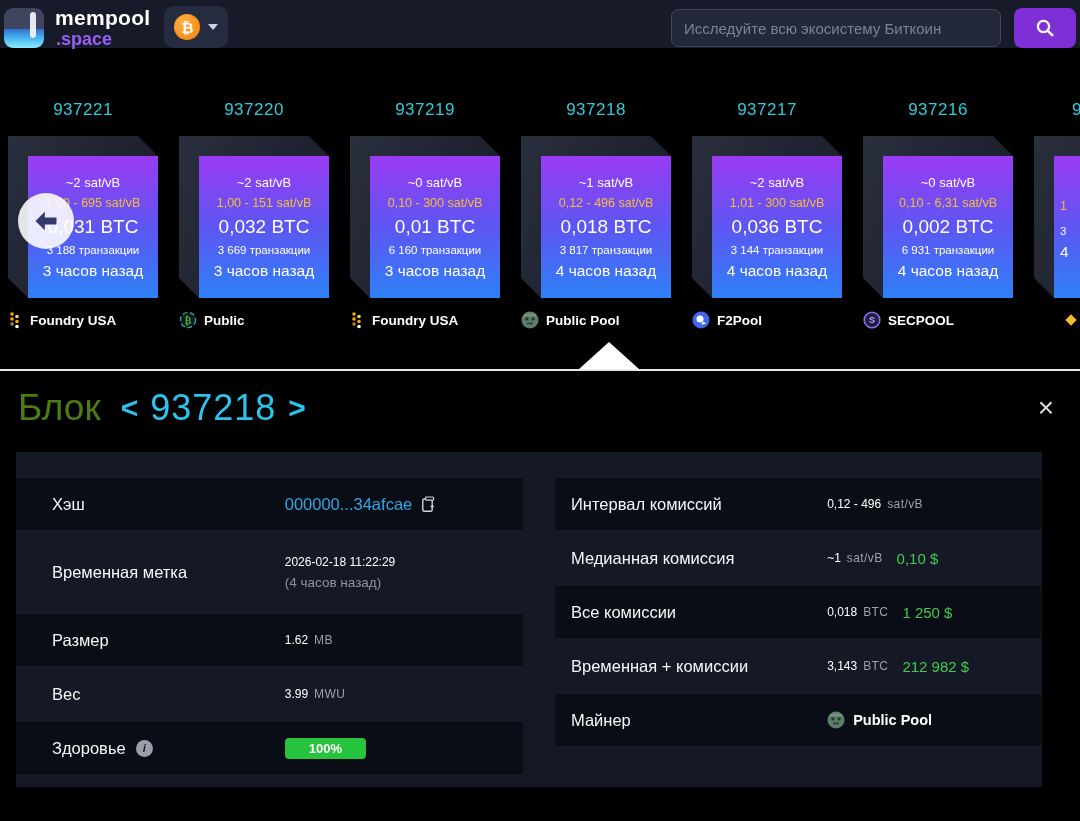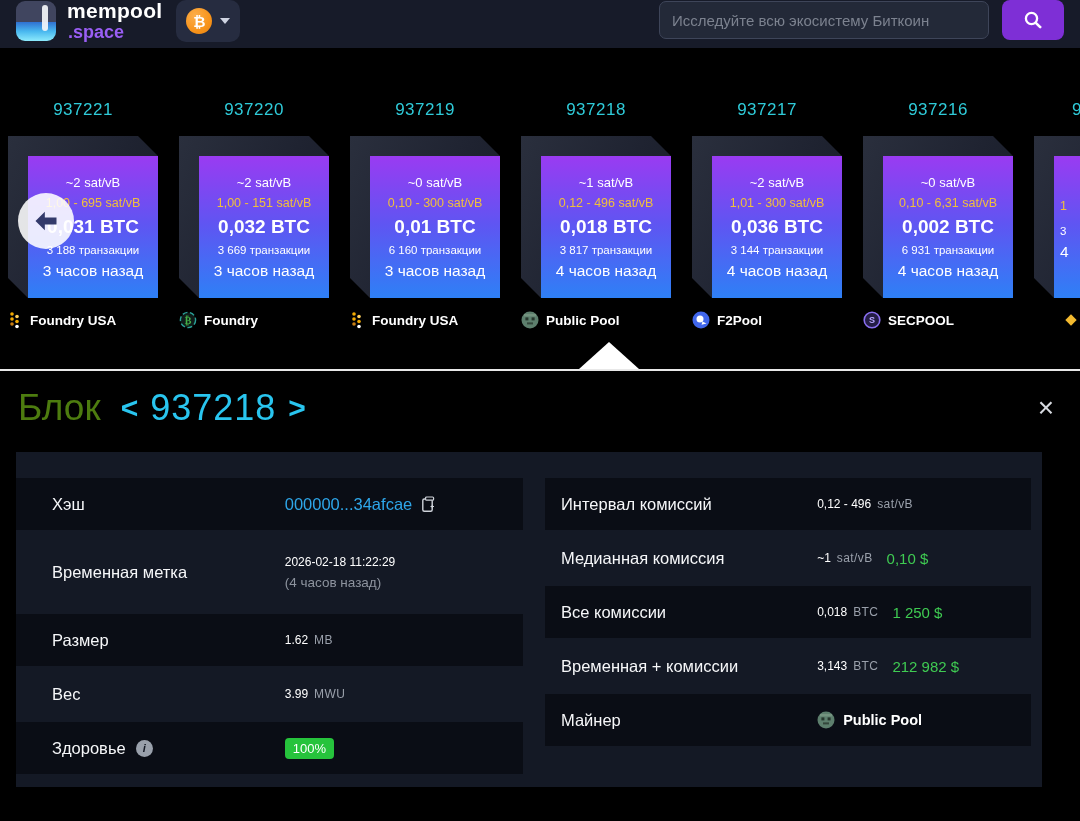--- a/index.html
+++ b/index.html
@@ -1,21 +1,21 @@
 <!DOCTYPE html>
 <html><head>
 <meta charset="utf-8">
 <style>
   html,body{margin:0;padding:0;background:#000;width:1080px;height:821px;overflow:hidden;
     font-family:"Liberation Sans","DejaVu Sans",sans-serif;}
   *{box-sizing:border-box}
 
   
-  .app-header{height:56px;background:#171b29;display:flex;align-items:flex-start;
-    padding:0 16px;border-bottom:8px solid #000;}
+  .app-header{height:56px;background:#171b29;display:flex;align-items:flex-end;
+    padding:0 4px;border-bottom:8px solid #000;}
   .logo{display:flex;align-items:center;gap:11px;cursor:pointer}
   .logo-mark{width:40px;height:40px;border-radius:9px;position:relative;overflow:hidden;
     background:linear-gradient(180deg,#40455f 0%,#40455f 52%,#2f6fd0 52%,#49b8ef 76%,#8deafc 100%);}
   .logo-mark:after{content:"";position:absolute;left:26px;top:4px;width:6px;height:26px;
     background:#f4f6fa;border-radius:3px;opacity:.92}
   .logo-text{display:flex;flex-direction:column;line-height:1}
   .logo-l1{color:#fff;font-weight:700;font-size:21px;letter-spacing:.3px}
   .logo-l2{color:#9a5ef5;font-weight:700;font-size:18px;margin-top:2px;padding-left:1px}
   .currency-btn{margin-left:14px;width:64px;height:42px;background:#262c40;border:none;
     border-radius:10px;display:flex;align-items:center;justify-content:center;gap:8px;cursor:pointer}
@@ -38,21 +38,21 @@
   .bnum{font-size:17px;color:#2fcbd9;text-align:center;letter-spacing:.5px;cursor:pointer;height:20px}
   .cube{position:relative;width:150px;height:162px;margin-top:16px;cursor:pointer;
     clip-path:polygon(0 0,130px 0,150px 20px,150px 162px,20px 162px,0 142px);
     background:linear-gradient(115deg,#2a2f3d 0%,#1f2331 55%,#171b26 100%)}
   .face{position:absolute;left:20px;top:20px;right:0;bottom:0;color:#fff;text-align:center;
     background:linear-gradient(180deg,#9a3bf2 0%,#5f55f2 48%,#2e80f6 100%);
     display:flex;flex-direction:column;align-items:center;justify-content:center;gap:6px}
   .fl{width:100%}
   .fl-med{font-size:13px;font-weight:500}
   .fl-range{font-size:12.5px;color:#f0c03c}
-  .fl-btc{font-size:19px;font-weight:700}
+  .fl-btc{font-size:19px;font-weight:400}
   .fl-tx{font-size:11.5px}
   .fl-time{font-size:15.5px}
   .pool{width:150px;margin-top:13px;display:flex;align-items:center;gap:7px;cursor:pointer}
   .pname{color:#fff;font-weight:700;font-size:13.5px}
   .picon{display:inline-flex;align-items:center}
   .bslot.partial .bnum{text-align:left;padding-left:38px}
   .bslot.partial .face{align-items:flex-start}
   .bslot.partial .fl{text-align:left;padding-left:6px}
   .bslot.partial .pool{justify-content:flex-start;padding-left:28px}
   .nav-left{position:absolute;left:18px;top:137px;width:56px;height:56px;border-radius:50%;
@@ -64,39 +64,39 @@
   
   .detail-header{display:flex;align-items:center;padding:15px 26px 16px 18px;background:#000}
   .detail-title{font-size:37px;font-weight:400;color:#4d7c0f;margin:0;line-height:44px}
   .chev{color:#29c5ef;font-size:30px;font-weight:700;background:none;border:none;cursor:pointer;
     padding:0 2px;margin:0 10px;font-family:inherit;line-height:44px}
   .chev.first{margin-left:18px}
   .blocknum{color:#29c5ef;font-size:36px;font-weight:500;letter-spacing:1px;line-height:44px}
   .close-btn{margin-left:auto;background:none;border:none;color:#d7dae0;font-size:28px;cursor:pointer;line-height:1;padding:0}
 
   
-  .detail-panel{margin:6px 38px 0 16px;background:#141925;display:flex;gap:22px;
+  .detail-panel{margin:6px 38px 0 16px;background:#141925;display:flex;gap:32px;
     padding-top:26px;height:335px}
   .dtable{width:507px}
   .dtable.right{width:486px}
   .drow{display:flex;align-items:center;min-height:52px;margin-bottom:2px}
   .drow.tall{min-height:80px}
   .drow.dark{background:#0a0d15}
   .dlabel{flex:0 0 53%;display:flex;align-items:center;gap:10px;padding-left:36px;
     font-size:16.5px;color:#f6f7f9}
   .right .dlabel{flex-basis:56%;padding-left:16px}
   .dval{color:#fff;font-size:17px;display:flex;align-items:center}
   .drow.tall .dval{display:block}
   .vmain{font-size:12px}
   .vunit{color:#9aa0ab;font-size:12px;margin-left:6px;letter-spacing:.4px}
   .vusd{color:#3fcb52;font-size:15px;margin-left:14px}
   .hashlink{color:#2ea6e9;font-size:16.5px;cursor:pointer}
   .copyicon{margin-left:9px;cursor:pointer;display:inline-flex}
   .vsub{color:#8d939e;font-size:13.5px;margin-top:6px}
-  .badge{background:#26c33c;color:#fff;font-weight:400;font-size:13px;padding:3px 8px;border-radius:4px}
+  .badge{background:#26c33c;color:#fff;font-weight:700;font-size:13px;padding:3px 24px;border-radius:4px}
   .minername{font-weight:700;font-size:14.5px;margin-left:8px;cursor:pointer}
   .info{width:17px;height:17px;border-radius:50%;background:#99a0ab;color:#141925;font-size:11px;
     font-weight:700;font-style:italic;display:inline-flex;align-items:center;justify-content:center;cursor:pointer}
 </style>
 </head>
 <body>
 
 <header class="app-header">
   <div class="logo">
     <div class="logo-mark"></div>
@@ -160,21 +160,21 @@
             <div class="fl fl-time">3 часов назад</div>
           </div>
         </div>
         <div class="pool">
           <span class="picon">
             <svg width="18" height="18" viewBox="0 0 18 18">
               <circle cx="9" cy="9" r="7.6" fill="#101c1a" stroke="#2aa198" stroke-width="1.4" stroke-dasharray="5 2.5"></circle>
               <text x="9" y="12.6" font-size="10" font-weight="bold" fill="#43b047" text-anchor="middle" font-family="DejaVu Sans">₿</text>
             </svg>
           </span>
-          <span class="pname">Foundry</span>
+          <span class="pname">Public</span>
         </div>
       </div>
       <div class="bslot">
         <div class="bnum">937219</div>
         <div class="cube">
           <div class="face">
             <div class="fl fl-med">~0 sat/vB</div>
             <div class="fl fl-range">0,10 - 300 sat/vB</div>
             <div class="fl fl-btc">0,01 BTC</div>
             <div class="fl fl-tx">6 160 транзакции</div>

